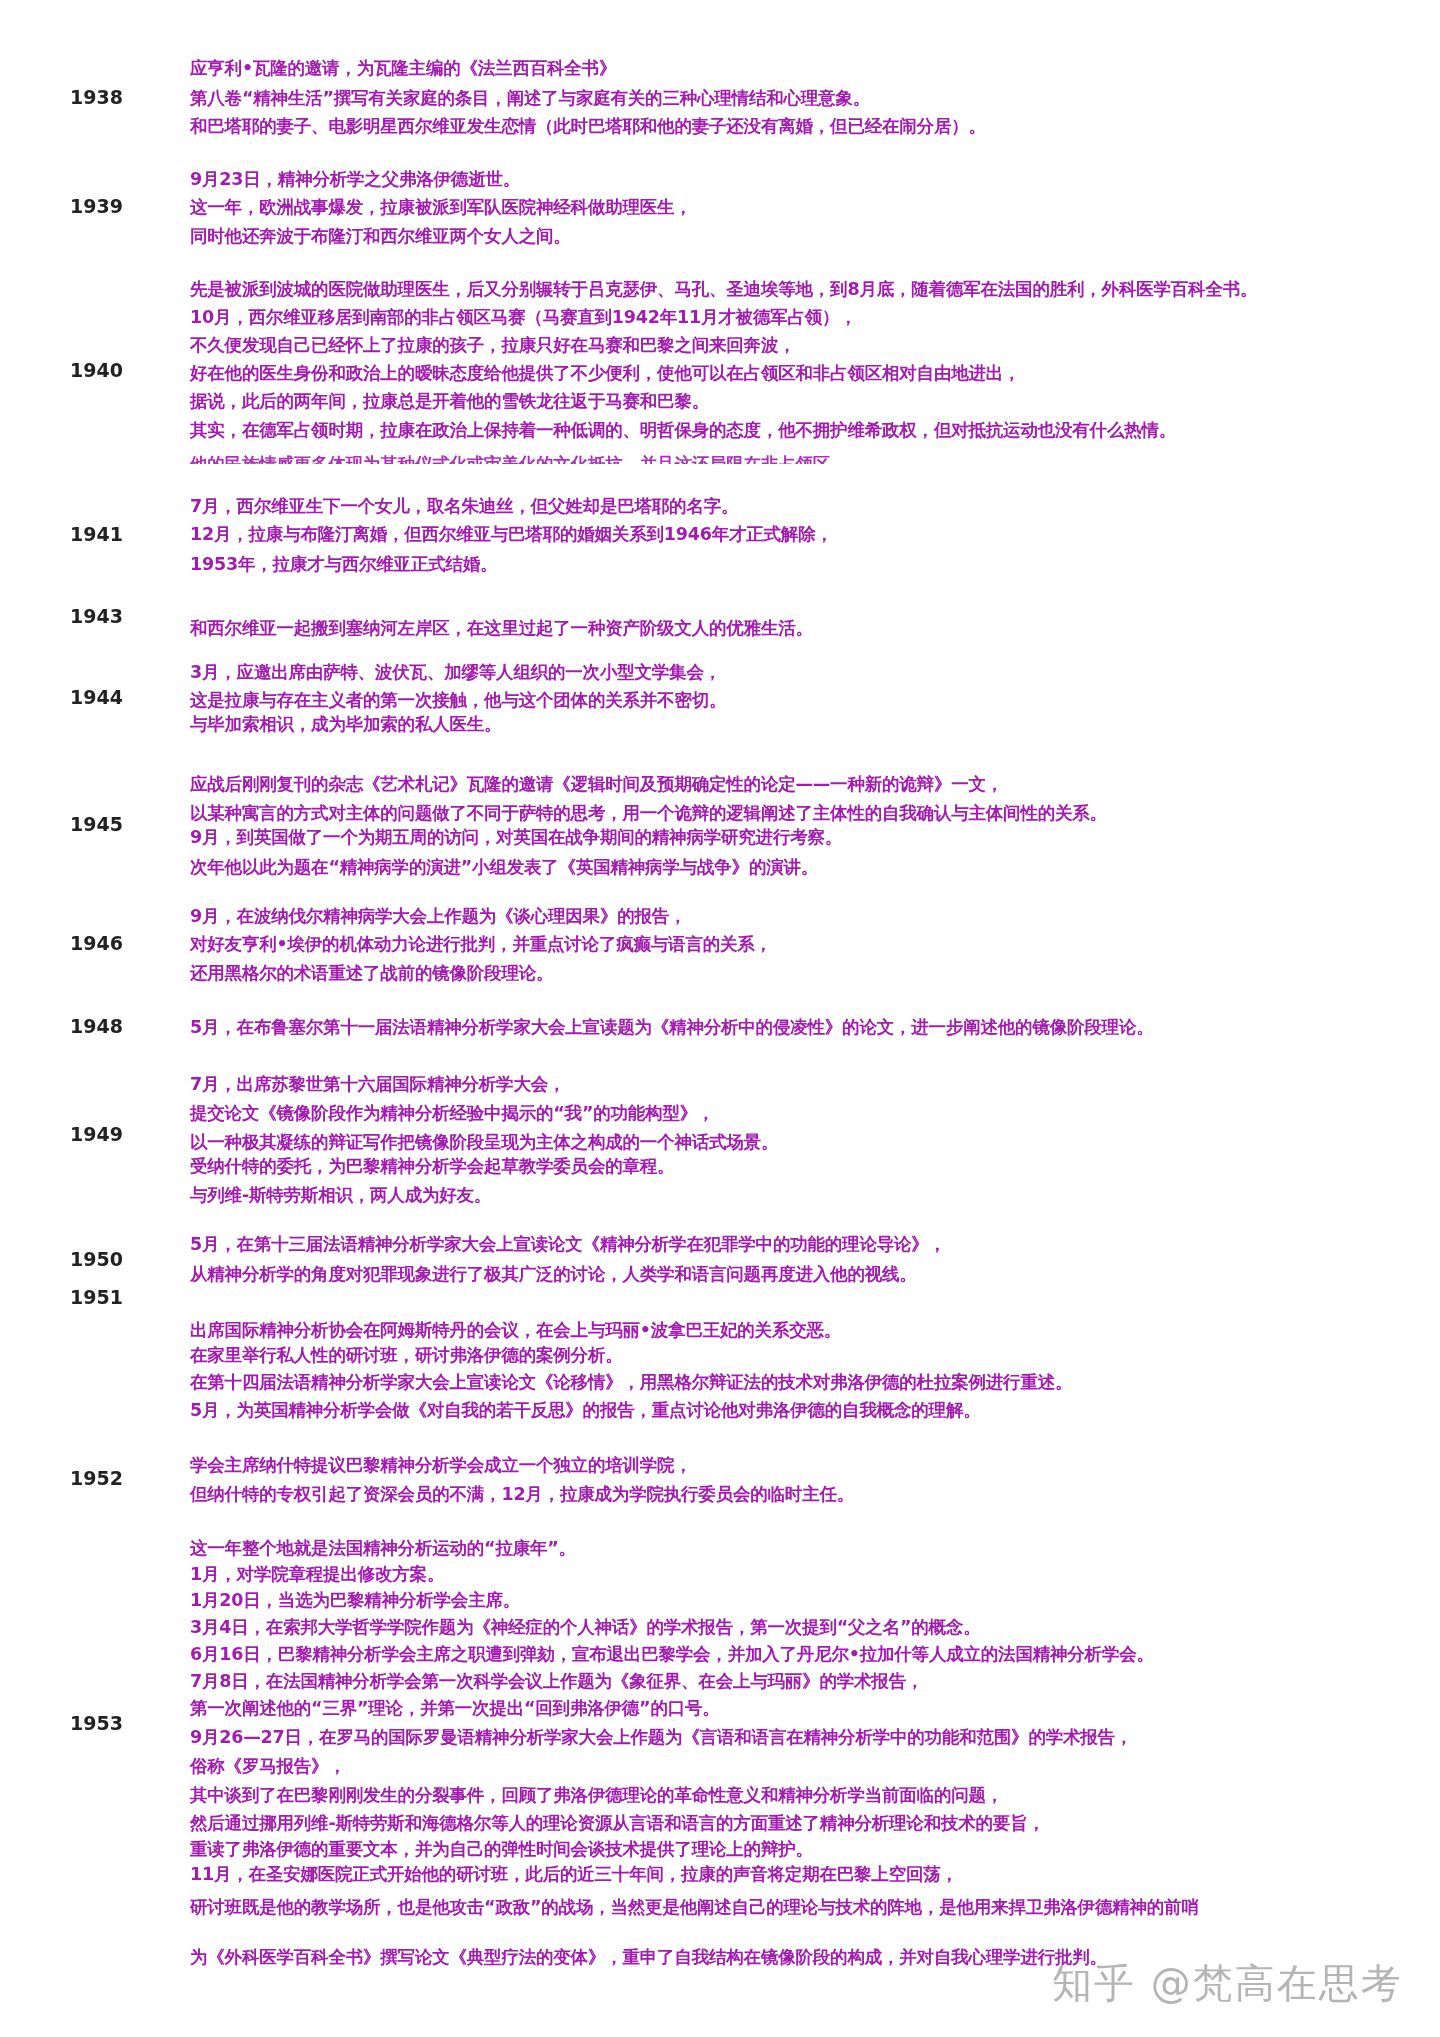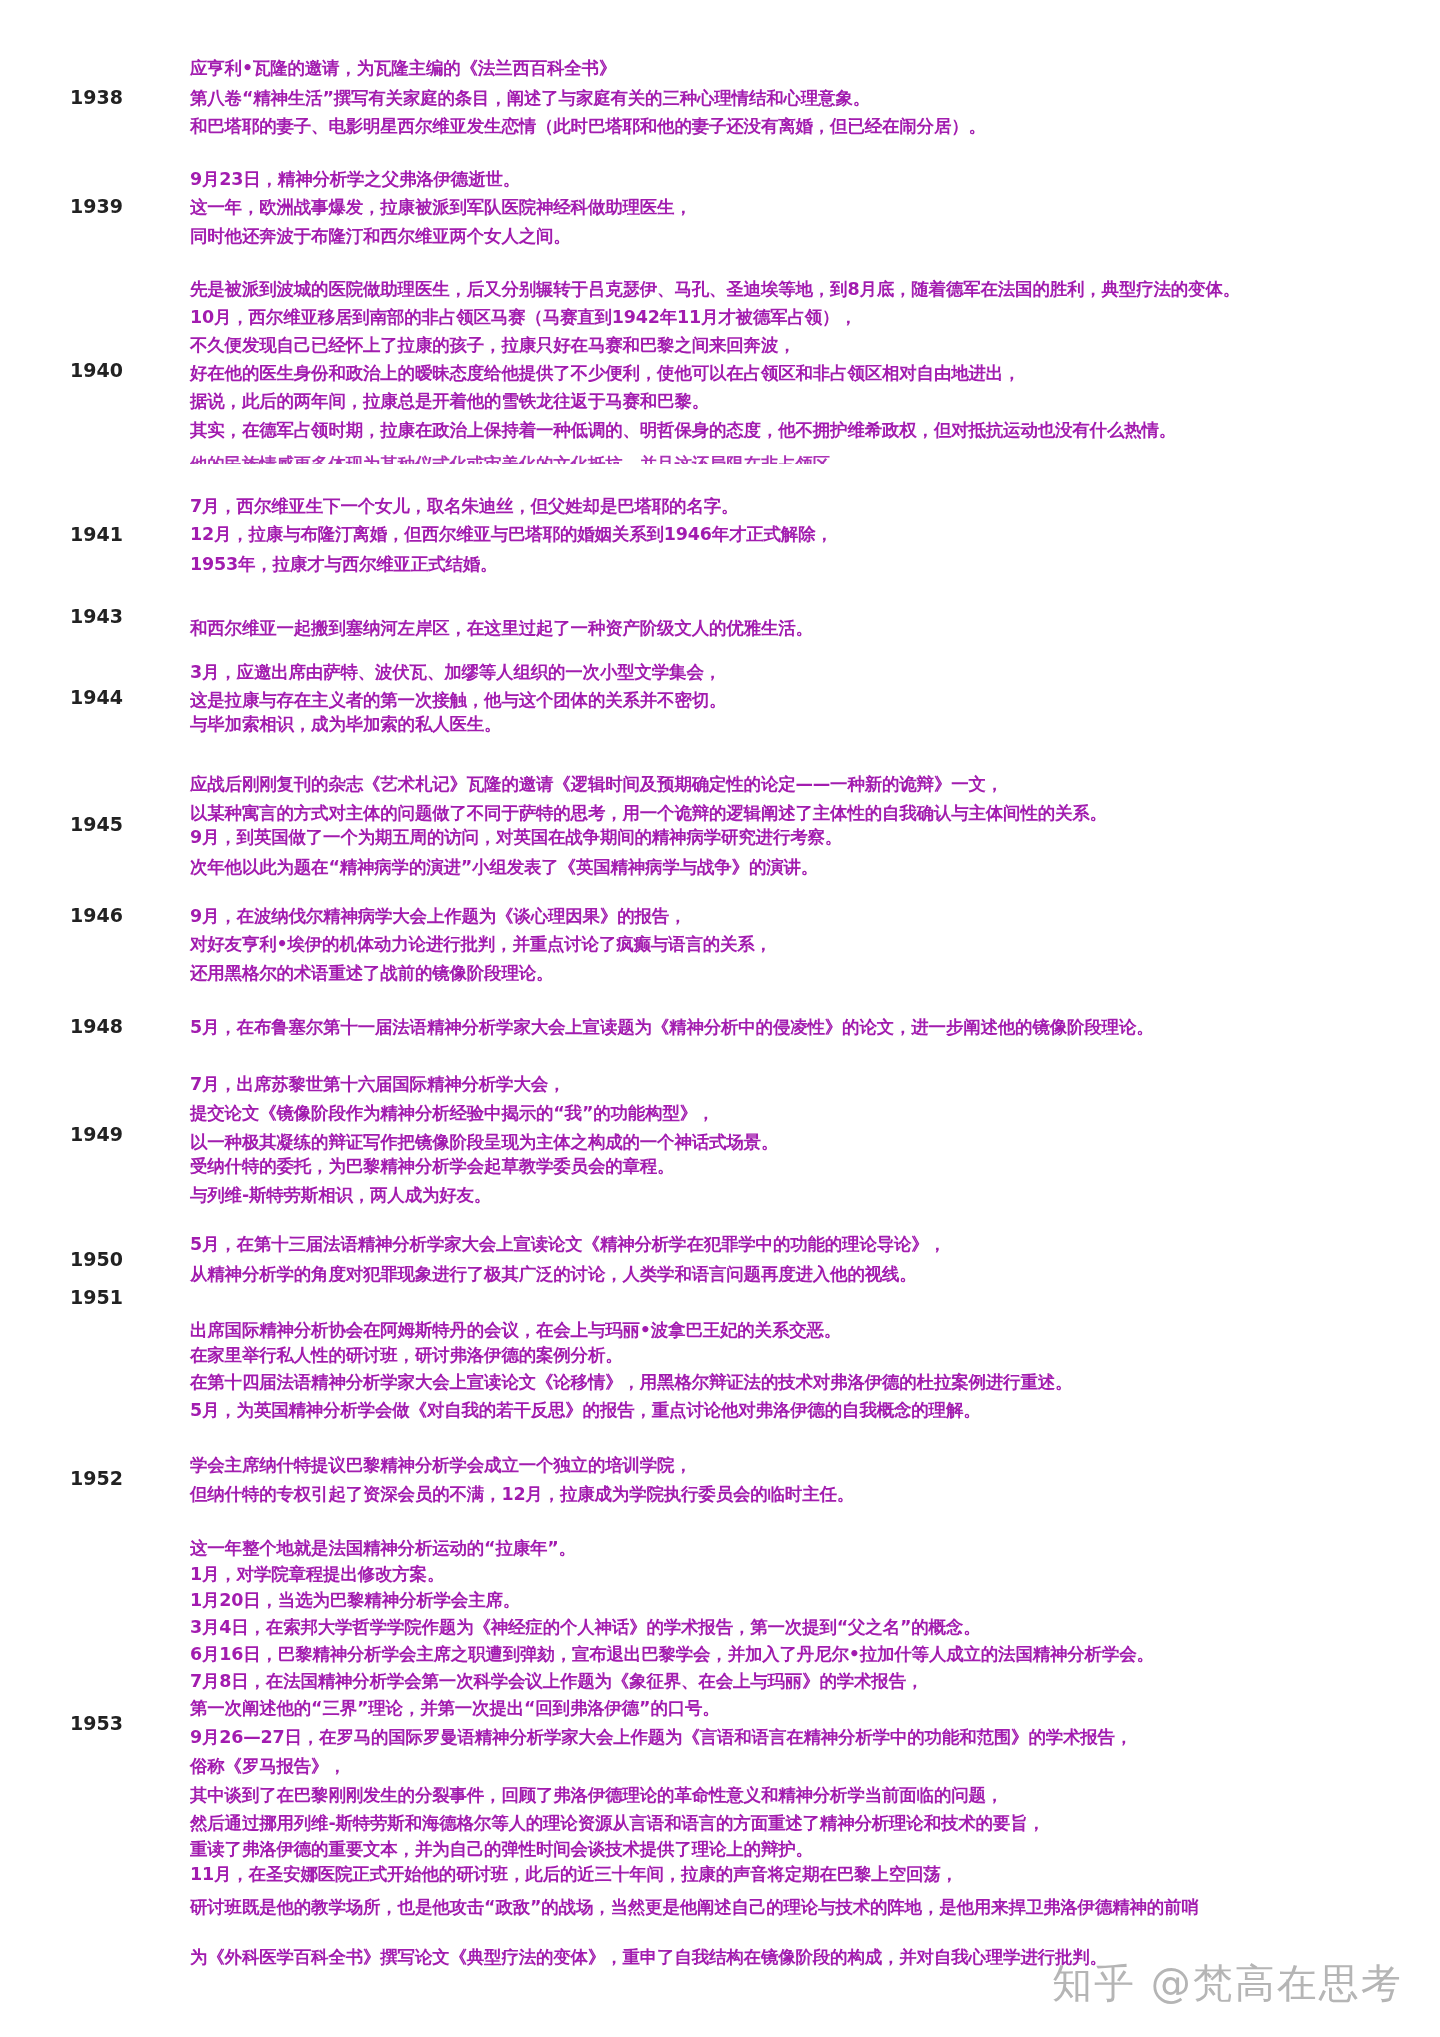--- a/index.html
+++ b/index.html
@@ -20,21 +20,21 @@
 <div class="line" style="top:56px">应亨利•瓦隆的邀请，为瓦隆主编的《法兰西百科全书》</div>
 <div class="line" style="top:86px">第八卷“精神生活”撰写有关家庭的条目，阐述了与家庭有关的三种心理情结和心理意象。</div>
 <div class="line" style="top:114px">和巴塔耶的妻子、电影明星西尔维亚发生恋情（此时巴塔耶和他的妻子还没有离婚，但已经在闹分居）。</div>
 
 <div class="year" style="top:194px">1939</div>
 <div class="line" style="top:167px">9月23日，精神分析学之父弗洛伊德逝世。</div>
 <div class="line" style="top:195px">这一年，欧洲战事爆发，拉康被派到军队医院神经科做助理医生，</div>
 <div class="line" style="top:224px">同时他还奔波于布隆汀和西尔维亚两个女人之间。</div>
 
 <div class="year" style="top:358px">1940</div>
-<div class="line" style="top:277px">先是被派到波城的医院做助理医生，后又分别辗转于吕克瑟伊、马孔、圣迪埃等地，到8月底，随着德军在法国的胜利，典型疗法的变体。</div>
+<div class="line" style="top:277px">先是被派到波城的医院做助理医生，后又分别辗转于吕克瑟伊、马孔、圣迪埃等地，到8月底，随着德军在法国的胜利，外科医学百科全书。</div>
 <div class="line" style="top:305px">10月，西尔维亚移居到南部的非占领区马赛（马赛直到1942年11月才被德军占领），</div>
 <div class="line" style="top:333px">不久便发现自己已经怀上了拉康的孩子，拉康只好在马赛和巴黎之间来回奔波，</div>
 <div class="line" style="top:361px">好在他的医生身份和政治上的暧昧态度给他提供了不少便利，使他可以在占领区和非占领区相对自由地进出，</div>
 <div class="line" style="top:389px">据说，此后的两年间，拉康总是开着他的雪铁龙往返于马赛和巴黎。</div>
 <div class="line" style="top:418px">其实，在德军占领时期，拉康在政治上保持着一种低调的、明哲保身的态度，他不拥护维希政权，但对抵抗运动也没有什么热情。</div>
 <div class="line clipped" style="top:452px">他的民族情感更多体现为某种仪式化或审美化的文化抵抗，并且这还局限在非占领区</div>
 
 <div class="year" style="top:522px">1941</div>
 <div class="line" style="top:494px">7月，西尔维亚生下一个女儿，取名朱迪丝，但父姓却是巴塔耶的名字。</div>
 <div class="line" style="top:522px">12月，拉康与布隆汀离婚，但西尔维亚与巴塔耶的婚姻关系到1946年才正式解除，</div>
@@ -47,21 +47,21 @@
 <div class="line" style="top:660px">3月，应邀出席由萨特、波伏瓦、加缪等人组织的一次小型文学集会，</div>
 <div class="line" style="top:688px">这是拉康与存在主义者的第一次接触，他与这个团体的关系并不密切。</div>
 <div class="line" style="top:712px">与毕加索相识，成为毕加索的私人医生。</div>
 
 <div class="year" style="top:812px">1945</div>
 <div class="line" style="top:772px">应战后刚刚复刊的杂志《艺术札记》瓦隆的邀请《逻辑时间及预期确定性的论定——一种新的诡辩》一文，</div>
 <div class="line" style="top:801px">以某种寓言的方式对主体的问题做了不同于萨特的思考，用一个诡辩的逻辑阐述了主体性的自我确认与主体间性的关系。</div>
 <div class="line" style="top:825px">9月，到英国做了一个为期五周的访问，对英国在战争期间的精神病学研究进行考察。</div>
 <div class="line" style="top:855px">次年他以此为题在“精神病学的演进”小组发表了《英国精神病学与战争》的演讲。</div>
 
-<div class="year" style="top:903px">1946</div>
+<div class="year" style="top:931px">1946</div>
 <div class="line" style="top:904px">9月，在波纳伐尔精神病学大会上作题为《谈心理因果》的报告，</div>
 <div class="line" style="top:932px">对好友亨利•埃伊的机体动力论进行批判，并重点讨论了疯癫与语言的关系，</div>
 <div class="line" style="top:961px">还用黑格尔的术语重述了战前的镜像阶段理论。</div>
 
 <div class="year" style="top:1014px">1948</div>
 <div class="line" style="top:1015px">5月，在布鲁塞尔第十一届法语精神分析学家大会上宣读题为《精神分析中的侵凌性》的论文，进一步阐述他的镜像阶段理论。</div>
 
 <div class="year" style="top:1122px">1949</div>
 <div class="line" style="top:1072px">7月，出席苏黎世第十六届国际精神分析学大会，</div>
 <div class="line" style="top:1101px">提交论文《镜像阶段作为精神分析经验中揭示的“我”的功能构型》，</div>

